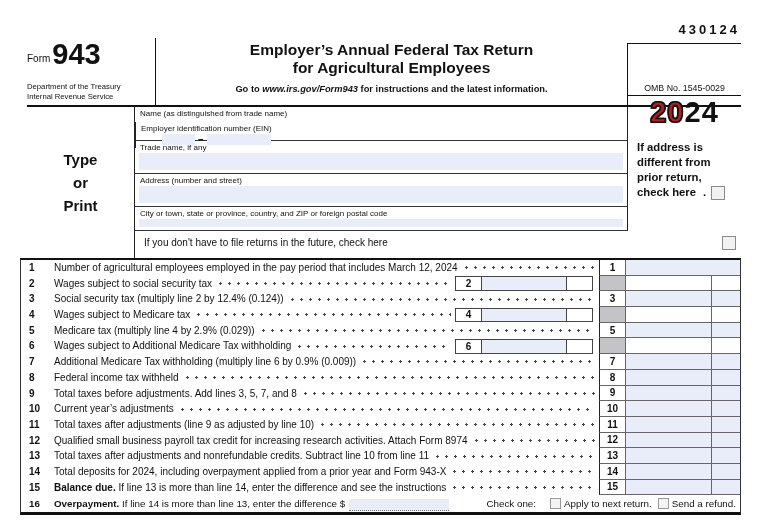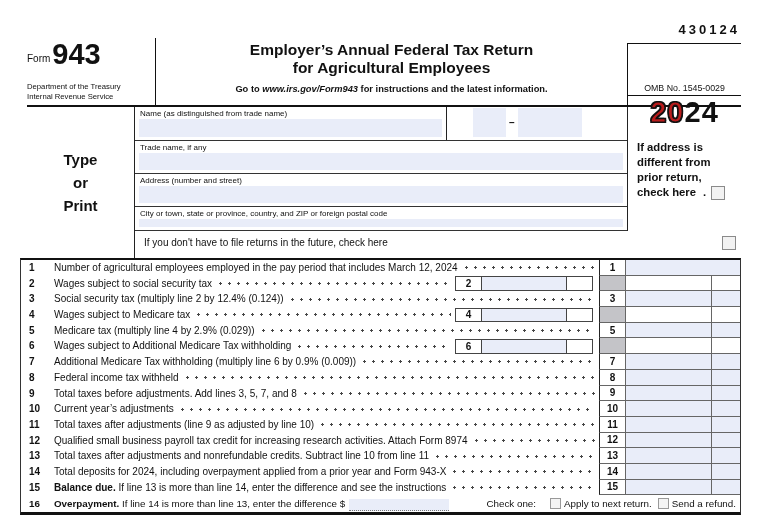--- a/index.html
+++ b/index.html
@@ -29,21 +29,21 @@
     text-shadow:-1px -1px 0 #111, 1px -1px 0 #111, -1px 1px 0 #111, 1px 1px 0 #111; }
 
   
   .entity { position:absolute; left:27px; top:107px; width:714px; height:151px; display:flex; }
   .type-print { width:107px; display:flex; flex-direction:column; justify-content:center;
     align-items:center; font-size:15px; font-weight:bold; line-height:1.55; }
   .entity-right { flex:1; border-left:1.4px solid #222; display:flex; flex-direction:column; }
   .e-top { height:124px; display:flex; }
   .e-main { width:492px; display:flex; flex-direction:column; }
   .e-row { border-bottom:1.2px solid #333; display:flex; flex-direction:column; }
-  .e-row-a { height:34px; flex-direction:row; }
+  .e-row-a { height:34px; flex-direction:column; }
   .e-row-b, .e-row-c { height:33px; }
   .e-row-d { height:24px; }
   .name-box { flex:1; display:flex; flex-direction:column; }
   .ein-box { width:181px; border-left:1.4px solid #222; display:flex; flex-direction:column; }
   .f-label { font-size:8px; padding:2px 0 0 5px; white-space:nowrap; }
   .f-input { flex:1; background:#e9edf9; margin:1px 4px 3px 4px; }
   .ein-inputs { flex:1; display:flex; align-items:stretch; margin:1px 0 3px 26px; }
   .ein-b1 { width:33px; background:#e9edf9; }
   .ein-b2 { width:64px; background:#e9edf9; }
   .ein-dash { margin:0 3px; font-weight:bold; font-size:10px; align-self:center; }
@@ -124,20 +124,21 @@
   </div>
   <div class="entity-right">
     <div class="e-top">
       <div class="e-main">
         <div class="e-row e-row-a">
           <div class="name-box">
             <div class="f-label">Name (as distinguished from trade name)</div>
             <div class="f-input"></div>
           </div>
           <div class="ein-box">
+            <div class="f-label">Employer identification number (EIN)</div>
             <div class="ein-inputs">
               <div class="ein-b1"></div>
               <div class="ein-dash">–</div>
               <div class="ein-b2"></div>
             </div>
           </div>
         </div>
         <div class="e-row e-row-b">
           <div class="f-label">Trade name, if any</div>
           <div class="f-input"></div>

